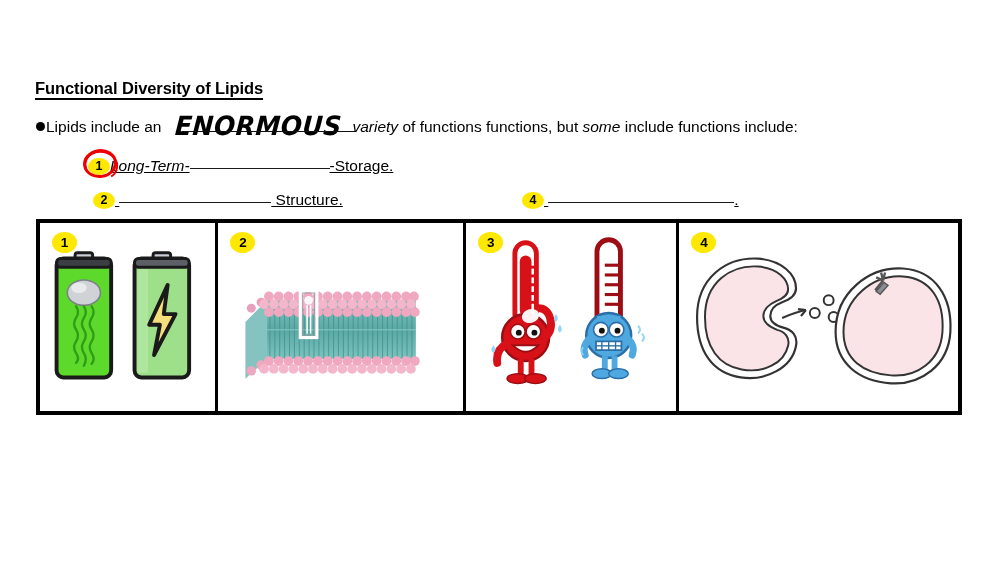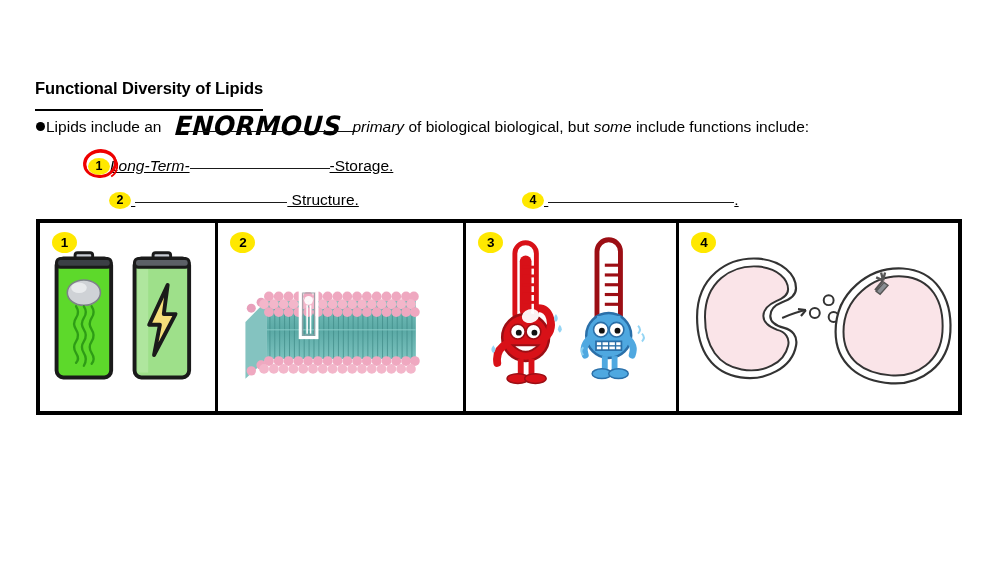--- a/index.html
+++ b/index.html
@@ -27,21 +27,21 @@
 
   
   .title {
     position: absolute;
     left: 35px;
     top: 80px;
     font-size: 16.5px;
     font-weight: bold;
     letter-spacing: -0.1px;
     border-bottom: 2px solid #000;
-    padding-bottom: 12px;
+    padding-bottom: 1px;
     line-height: 1.05;
     white-space: nowrap;
   }
 
   
   .bullet-line {
     position: absolute;
     left: 36px;
     top: 113px;
     font-size: 15.5px;
@@ -183,33 +183,33 @@
   }
 </style>
 </head>
 <body>
 
 <div class="slide">
 
   <div class="title">Functional Diversity of Lipids</div>
 
   <div class="bullet-line">
-    <span class="bullet-dot"></span><span>Lipids include an</span><span class="handwrite">ENORMOUS</span><span class="ital">primary</span>
-    <span>of biological biological, but</span>
+    <span class="bullet-dot"></span><span>Lipids include an</span><span class="handwrite">ENORMOUS</span><span class="ital">variety</span>
+    <span>of functions functions, but</span>
     <span class="ital">some</span>
     <span>include functions include:</span>
   </div>
   <div class="hand-underline"></div>
 
   <div class="ansrow" style="left:88px; top:155px;">
     <span class="badge">1</span><span class="ital">Long-Term-</span><span class="blank" style="width:140px;"></span><span>-Storage.</span>
   </div>
   <div class="redring"></div>
 
-  <div class="ansrow" style="left:93px; top:189px;margin-left:16px;">
+  <div class="ansrow" style="left:93px; top:189px;">
     <span class="badge">2</span>
     <span class="blank" style="width:152px;"></span><span> Structure.</span>
   </div>
 
 
   <div class="ansrow" style="left:522px; top:189px;">
     <span class="badge">4</span>
     <span class="blank" style="width:186px;"></span><span>.</span>
   </div>
 

